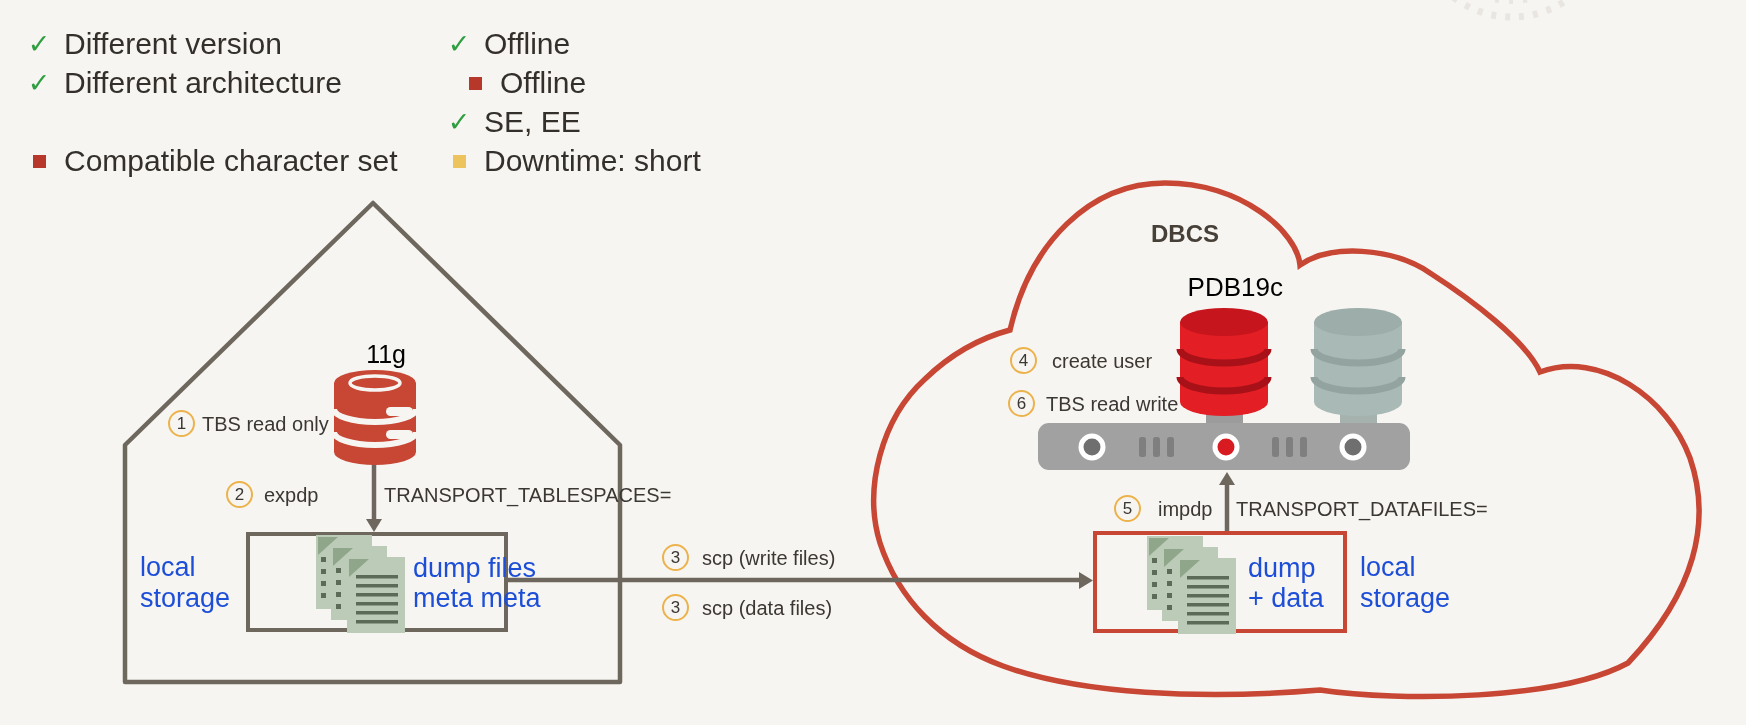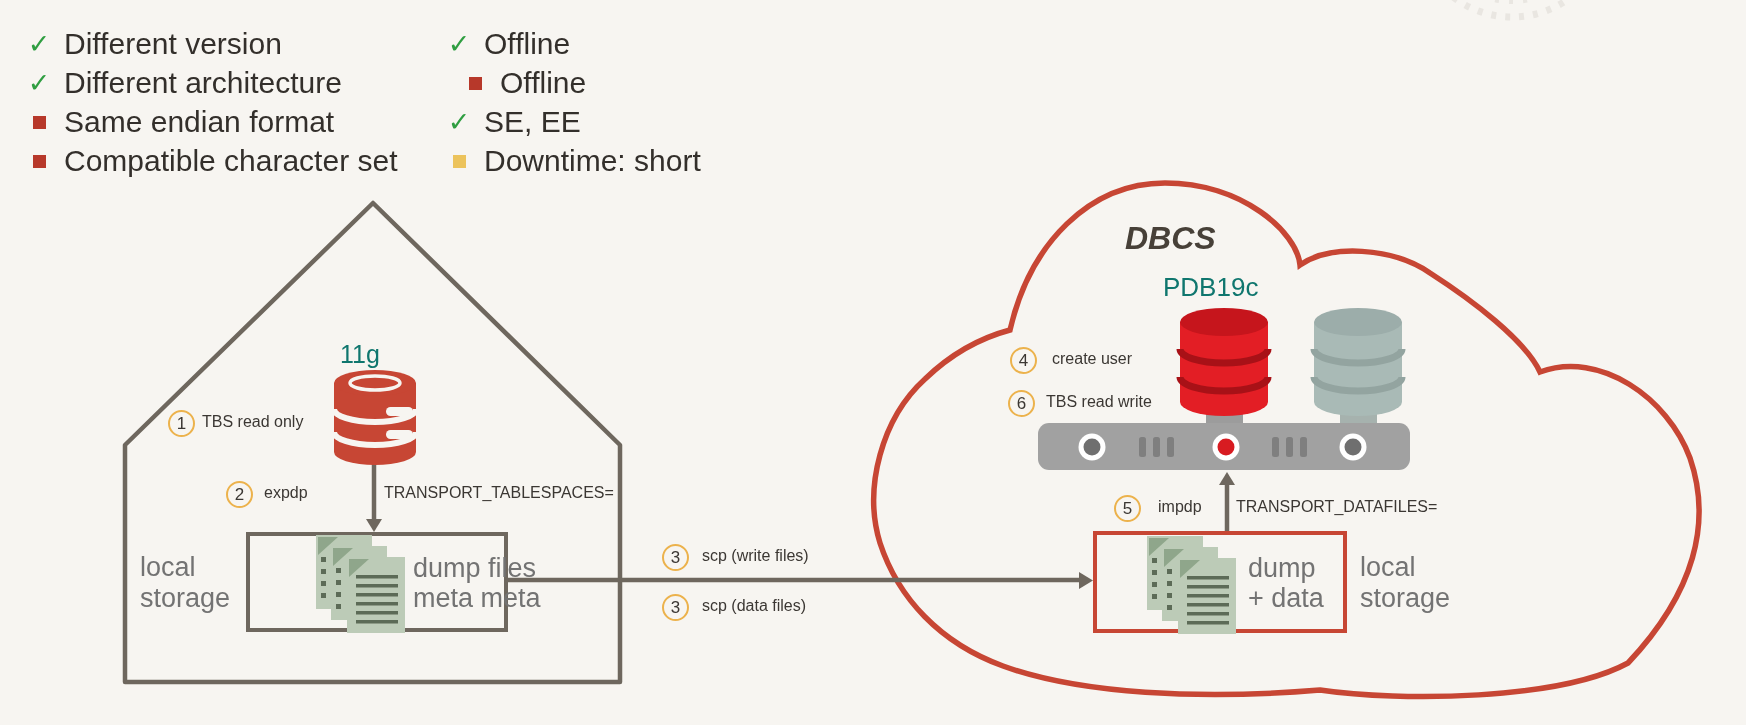--- a/index.html
+++ b/index.html
@@ -11,25 +11,25 @@
   .chk-ico{width:30px;display:flex;justify-content:center;align-items:center;margin-right:10px;}
   .chk-txt{font-size:30px;color:#332f2b;white-space:nowrap;}
   .check{color:#2f9e41;font-size:27px;font-weight:700;line-height:1;}
   .sq{width:13px;height:13px;}
   .sq-red{background:#b7382a;}
   .sq-yellow{background:#ecc35c;}
   
   .numc{position:absolute;width:23px;height:23px;border:2.5px solid #ecb24c;border-radius:50%;
         color:#3b3733;font-size:17px;line-height:23px;text-align:center;z-index:3;background:transparent;}
   
-  .step-lbl{position:absolute;font-size:16px;color:#3b3733;white-space:nowrap;z-index:3;text-align:right;}
-  
-  .gray-lbl{position:absolute;font-size:27px;color:#737373;line-height:31px;white-space:nowrap;z-index:3;}
-  .title-dark{position:absolute;font-size:32px;font-weight:700;color:#474038;z-index:3;text-align:left;font-style:italic;}
-  .title-gray{position:absolute;font-size:26px;color:#0f766e;z-index:3;text-align:left;}
+  .step-lbl{position:absolute;font-size:20px;color:#3b3733;white-space:nowrap;z-index:3;text-align:right;}
+  
+  .gray-lbl{position:absolute;font-size:27px;color:#1d4ed8;line-height:31px;white-space:nowrap;z-index:3;}
+  .title-dark{position:absolute;font-size:24px;font-weight:700;color:#474038;z-index:3;text-align:center;}
+  .title-gray{position:absolute;font-size:26px;color:#000000;z-index:3;text-align:right;}
 </style>
 </head>
 <body>
 
 <div id="stage">
 
   <svg id="bg-svg" width="1746" height="725" viewBox="0 0 1746 725">
     <defs>
       <g id="filestack">
 
@@ -151,26 +151,20 @@
         <span class="check">✓</span>
       </span>
     <span class="chk-txt">Different version</span>
   </div>
   <div class="chk-row" style="left:24px;top:64px">
     <span class="chk-ico">
         <span class="check">✓</span>
       </span>
     <span class="chk-txt">Different architecture</span>
   </div>
-  <div class="chk-row" style="left:24px;top:103px">
-    <span class="chk-ico">
-        <span class="sq sq-red"></span>
-      </span>
-    <span class="chk-txt">Same endian format</span>
-  </div>
   <div class="chk-row" style="left:24px;top:142px">
     <span class="chk-ico">
         <span class="sq sq-red"></span>
       </span>
     <span class="chk-txt">Compatible character set</span>
   </div>
 
   <div class="chk-row" style="left:444px;top:25px">
     <span class="chk-ico">
         <span class="check">✓</span>

